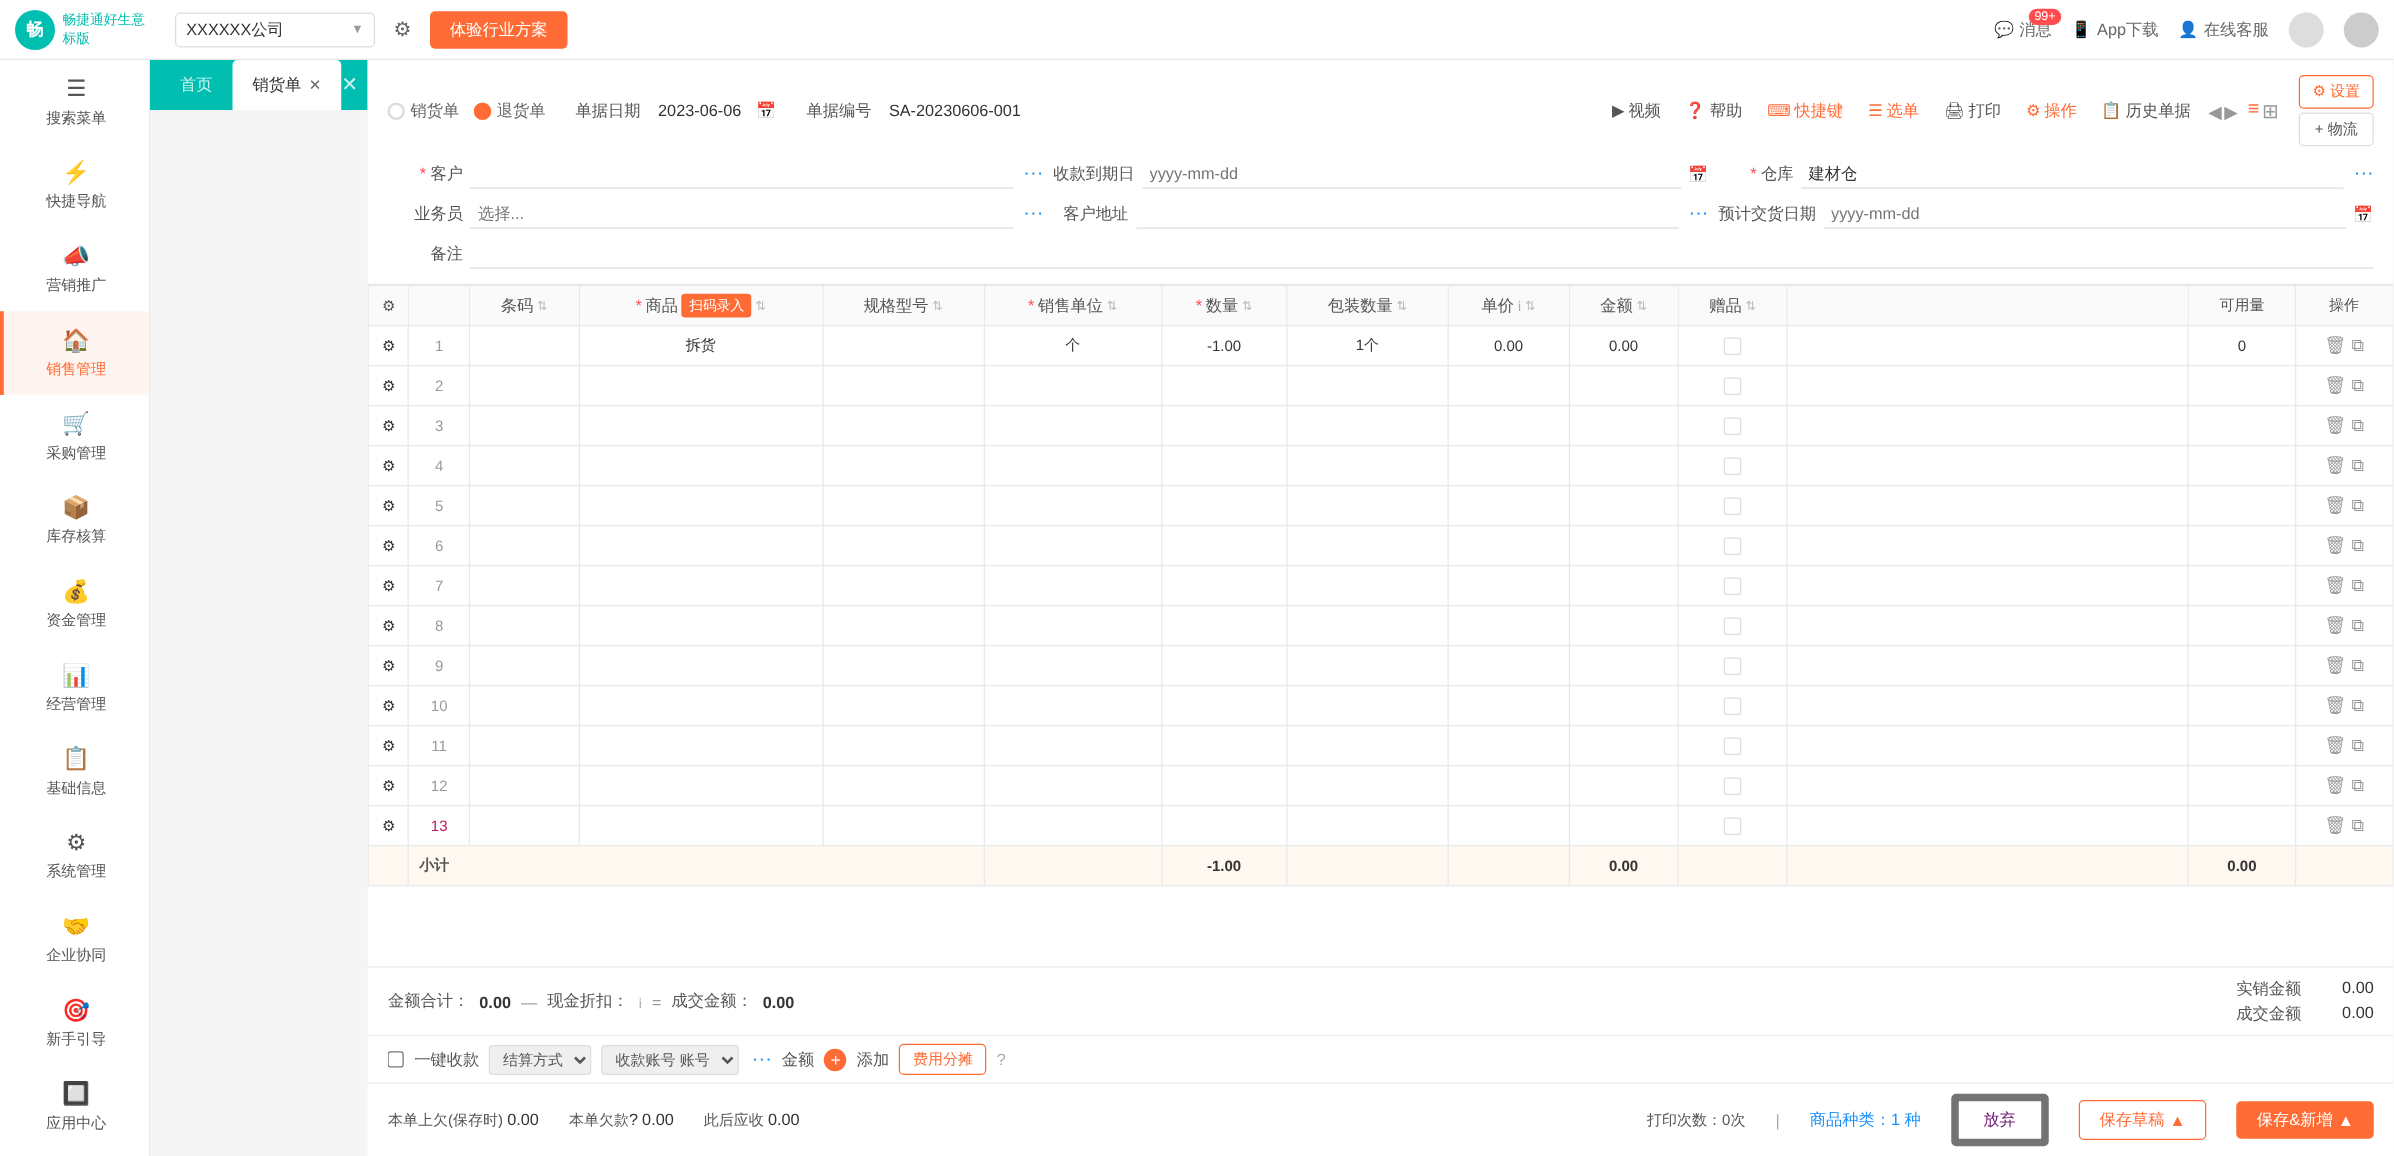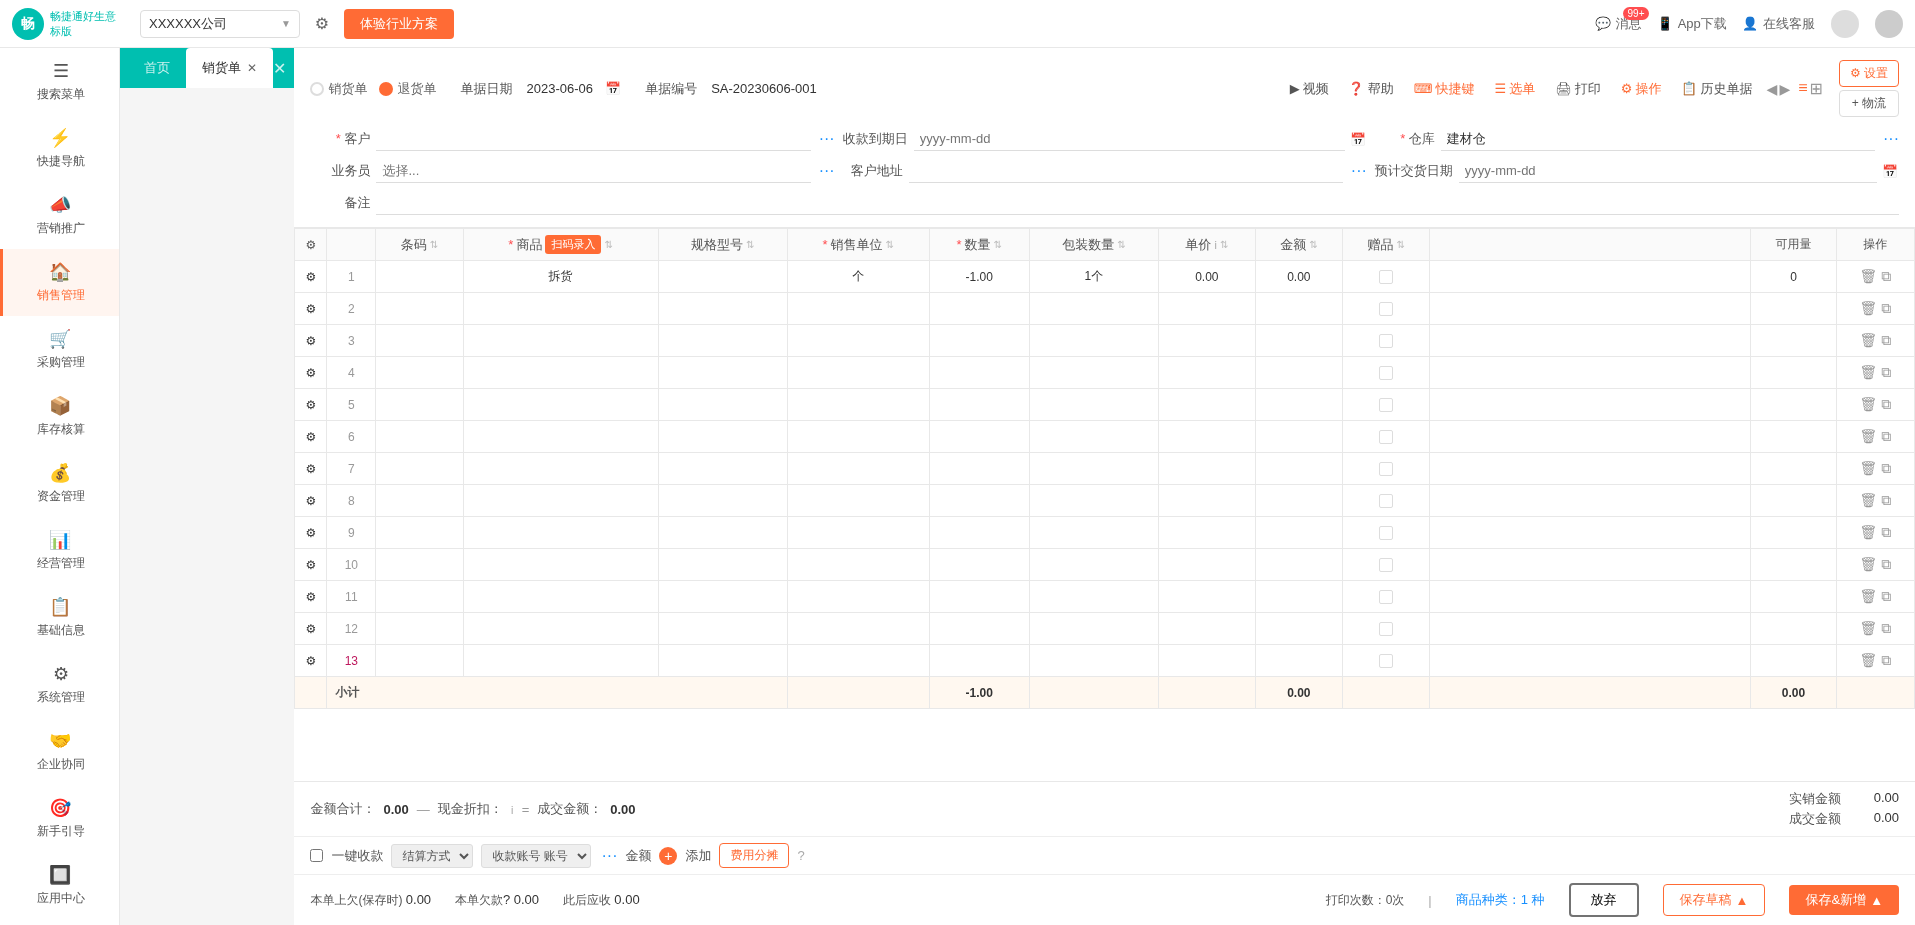--- a/index.html
+++ b/index.html
@@ -150,21 +150,21 @@
       display: flex; align-items: center; padding: 8px 16px; background: #fff;
       border-top: 1px solid #eee; gap: 24px;
     }
     .footer-stat { color: #555; font-size: 12px; }
     .footer-stat span { color: #333; }
     .footer-spacer { flex: 1; }
     .print-info { color: #555; font-size: 12px; }
     .product-type { color: #555; font-size: 12px; cursor: pointer; }
     .product-type span { color: #1890ff; }
     .abandon-btn {
-      background: #fff; border: 2px solid #737373; color: #000000;
+      background: #fff; border: 6px solid #737373; color: #701a75;
       border-radius: 4px; padding: 6px 20px; cursor: pointer; font-size: 13px;
     }
     .save-draft-btn {
       background: #fff; border: 1px solid #ff6b35; color: #ff6b35;
       border-radius: 4px; padding: 6px 16px; cursor: pointer; font-size: 13px;
       display: flex; align-items: center; gap: 4px;
     }
     .save-new-btn {
       background: #ff6b35; color: #fff; border: none;
       border-radius: 4px; padding: 6px 16px; cursor: pointer; font-size: 13px;

